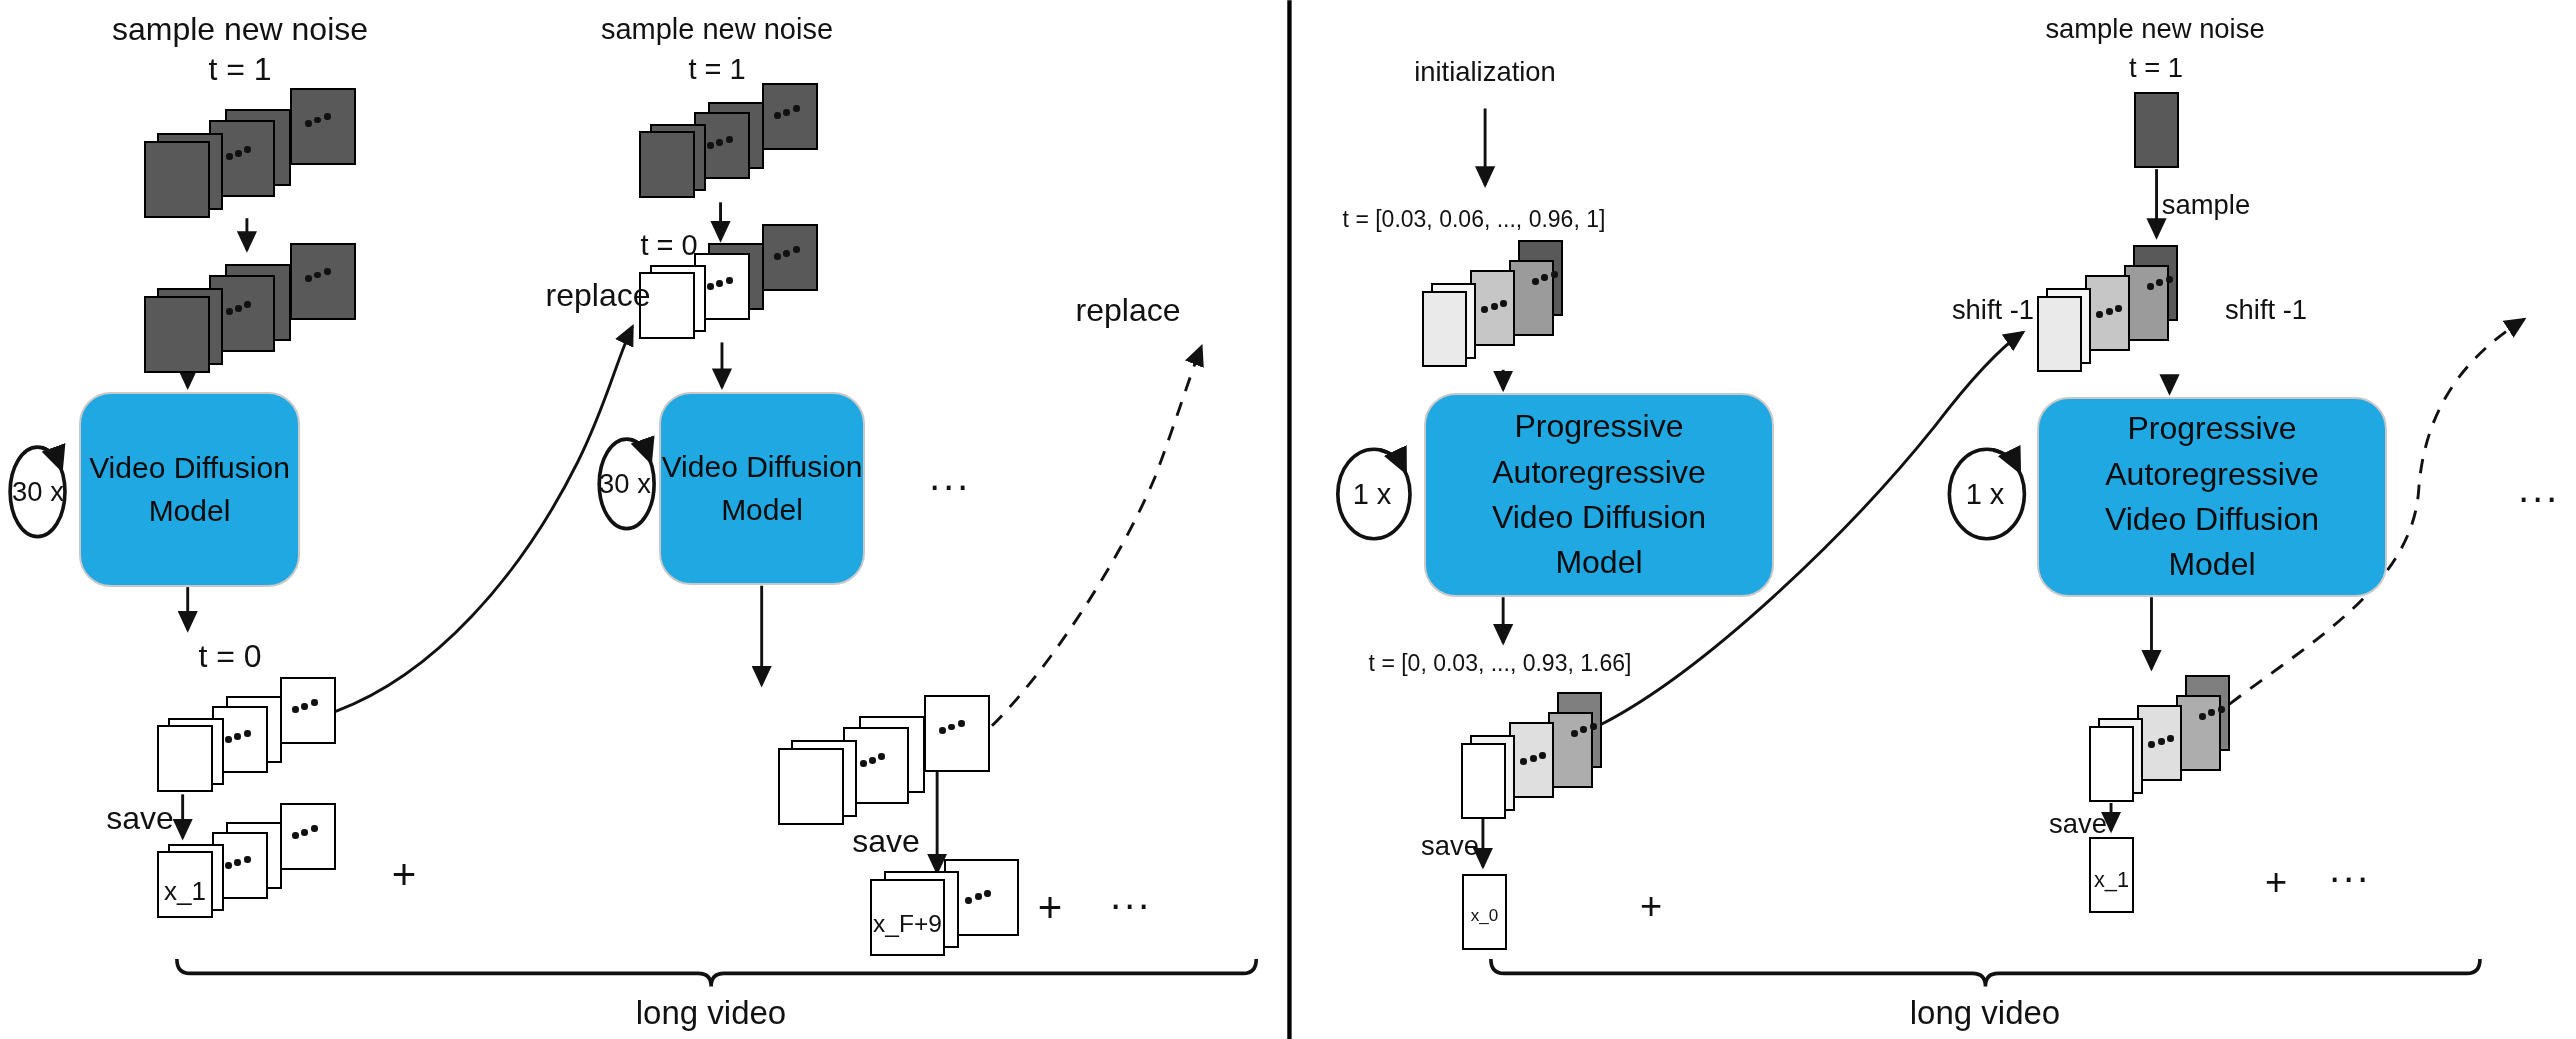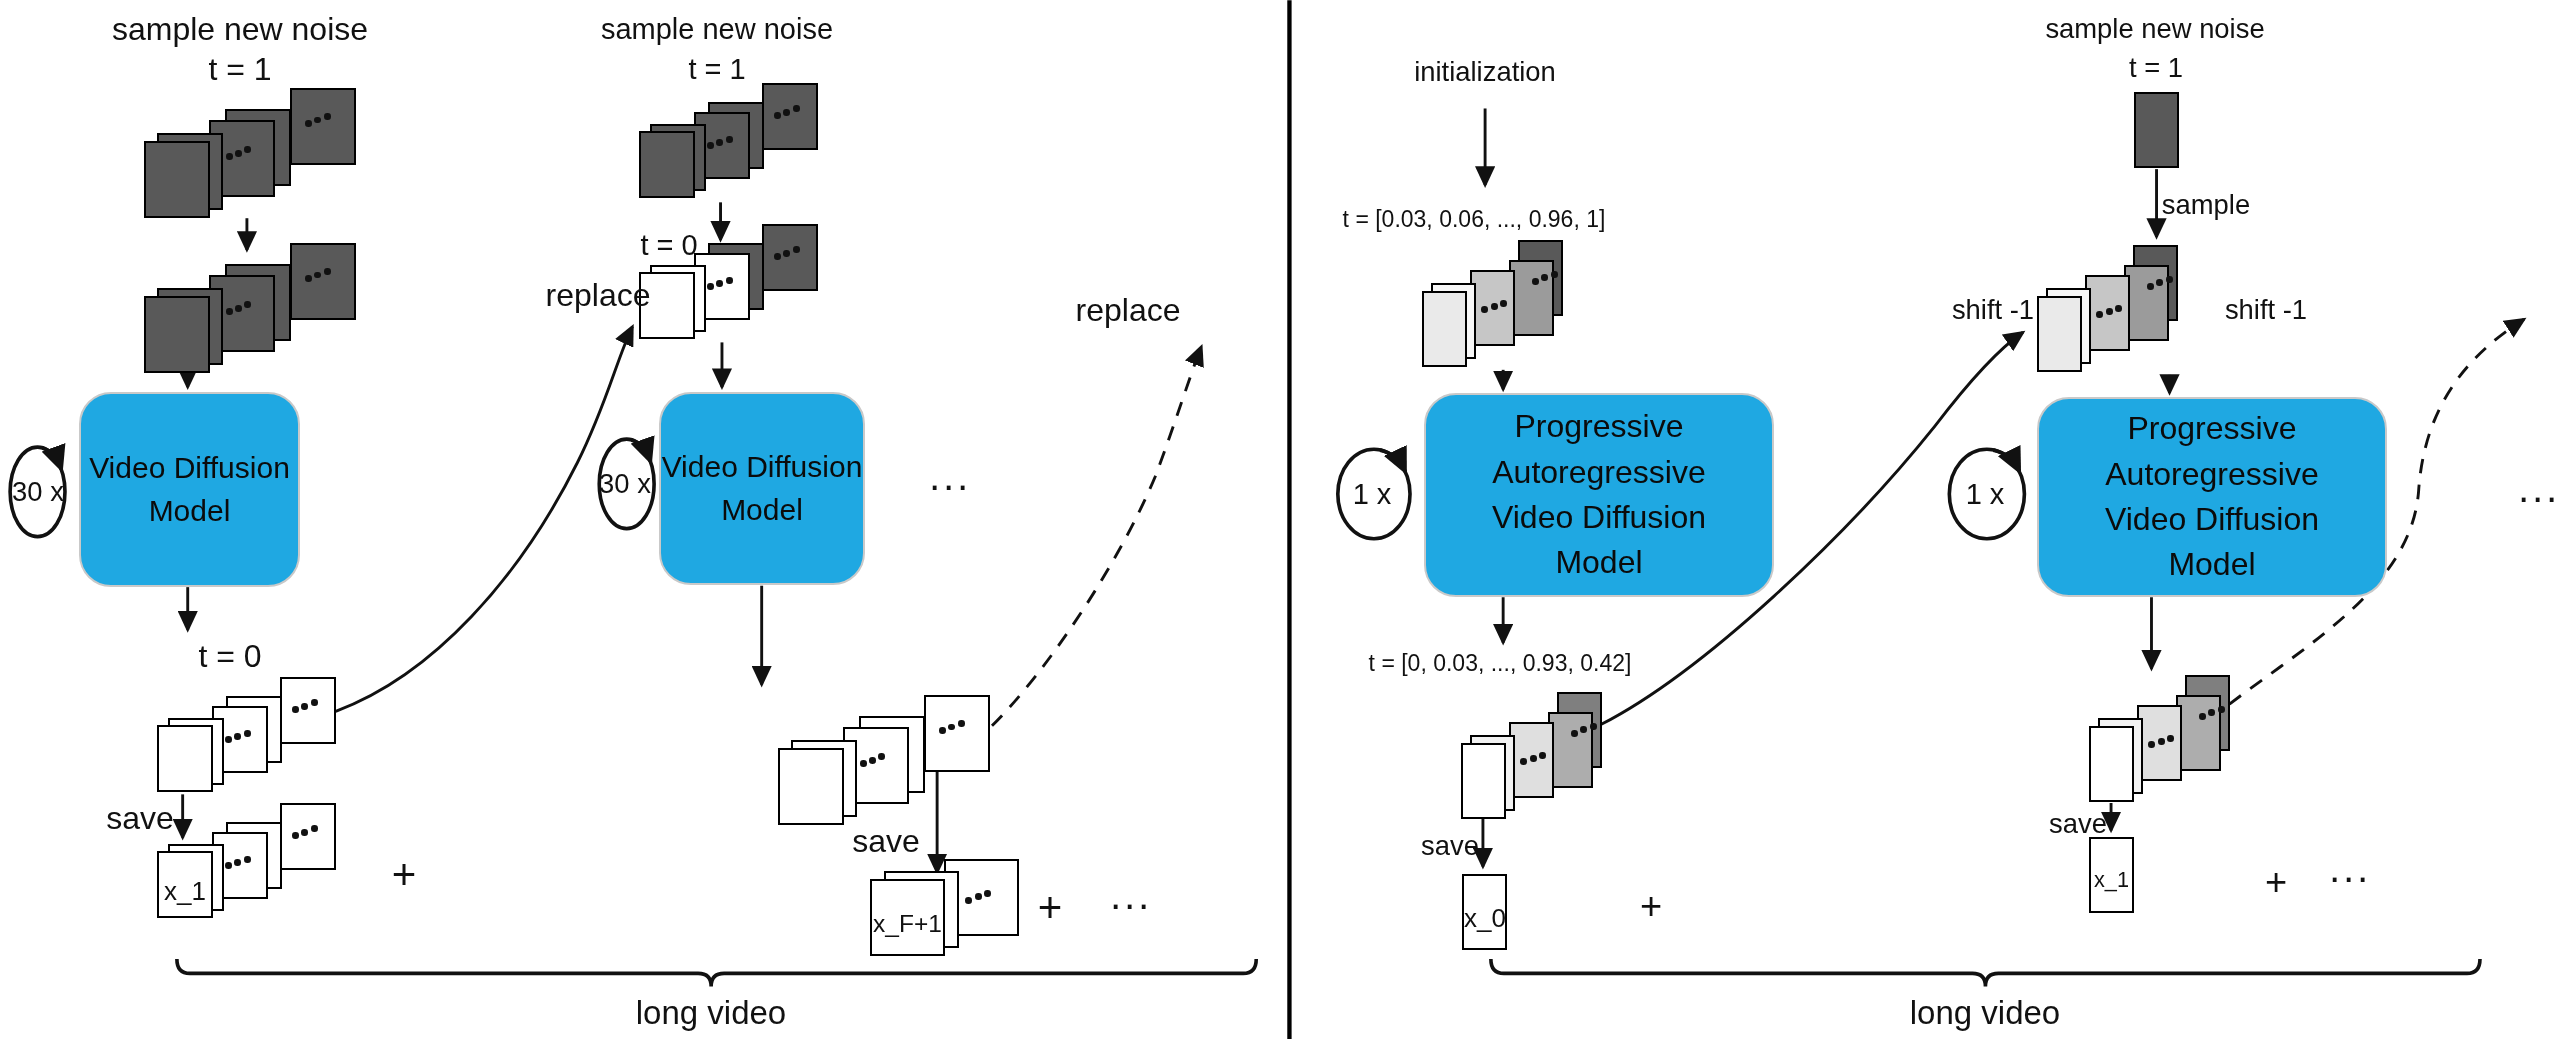--- a/index.html
+++ b/index.html
@@ -109,21 +109,21 @@
   <div class="lbl" style="left:717px;top:29px;font-size:29px;">sample new noise</div>
   <div class="lbl" style="left:717px;top:69px;font-size:29px;">t = 1</div>
   <div class="lbl" style="left:669px;top:245px;font-size:29px;">t = 0</div>
   <div class="lbl" style="left:886px;top:841px;font-size:32px;">save</div>
   <div class="lbl" style="left:1050px;top:908px;font-size:42px;">+</div>
   <div class="lbl" style="left:1128px;top:310px;font-size:32px;">replace</div>
   <div class="lbl" style="left:711px;top:1012px;font-size:33px;">long video</div>
 
   <div class="lbl" style="left:1485px;top:72px;font-size:27.4px;">initialization</div>
   <div class="lbl" style="left:1474px;top:219px;font-size:23px;">t = [0.03, 0.06, ..., 0.96, 1]</div>
-  <div class="lbl" style="left:1500px;top:663px;font-size:23px;">t = [0, 0.03, ..., 0.93, 0.42]</div>
+  <div class="lbl" style="left:1500px;top:663px;font-size:23px;">t = [0, 0.03, ..., 0.93, 1.66]</div>
   <div class="lbl" style="left:1450px;top:846px;font-size:27.4px;">save</div>
   <div class="lbl" style="left:1651px;top:906px;font-size:38px;">+</div>
   <div class="lbl" style="left:1993px;top:310px;font-size:27.4px;">shift -1</div>
   <div class="lbl" style="left:2155px;top:29px;font-size:27.4px;">sample new noise</div>
   <div class="lbl" style="left:2156px;top:68px;font-size:27.4px;">t = 1</div>
   <div class="lbl" style="left:2206px;top:205px;font-size:27.4px;">sample</div>
   <div class="lbl" style="left:2078px;top:824px;font-size:27.4px;">save</div>
   <div class="lbl" style="left:2276px;top:882px;font-size:38px;">+</div>
   <div class="lbl" style="left:2266px;top:310px;font-size:27.4px;">shift -1</div>
   <div class="lbl" style="left:1985px;top:1012px;font-size:33px;">long video</div>
@@ -224,21 +224,21 @@
         <div class="dot" style="left: 170px; top: 28.5px;"></div>
         <div class="dot" style="left: 180px; top: 25px;"></div>
         <div class="dot" style="left: 82px; top: 65px;"></div>
         <div class="dot" style="left: 91px; top: 62px;"></div>
         <div class="dot" style="left: 100px; top: 58px;"></div>
       </div>
       <div class="stack" style="left: 870px; top: 859px;">
         <div class="frame" style="left: 74px; top: 0px; width: 75px; height: 77px; background: rgb(255, 255, 255);"></div>
         <div class="frame" style="left: 14.4px; top: 11.6px; width: 75px; height: 77px; background: rgb(255, 255, 255);"></div>
         <div class="frame" style="left: 0px; top: 20px; width: 75px; height: 77px; background: rgb(255, 255, 255);">
-          <div class="flabel" style="font-size: 24.5px;">x_F+1</div>
+          <div class="flabel" style="font-size: 24.5px;">x_F+9</div>
         </div>
         <div class="dot" style="left: 95px; top: 38px;"></div>
         <div class="dot" style="left: 105px; top: 34px;"></div>
         <div class="dot" style="left: 114px; top: 31px;"></div>
       </div>
       <div class="stack" style="left: 1422px; top: 240px;">
         <div class="frame" style="left: 96px; top: 0px; width: 45px; height: 76px; background: rgb(89, 89, 89);"></div>
         <div class="frame" style="left: 87px; top: 19.5px; width: 45px; height: 76px; background: rgb(155, 155, 155);"></div>
         <div class="frame" style="left: 48px; top: 30px; width: 45px; height: 76px; background: rgb(198, 198, 198);"></div>
         <div class="frame" style="left: 9.4px; top: 43px; width: 45px; height: 76px; background: rgb(247, 247, 247);"></div>
@@ -287,21 +287,21 @@
         <div class="frame" style="left: 0px; top: 51px; width: 45px; height: 76px; background: rgb(255, 255, 255);"></div>
         <div class="dot" style="left: 110px; top: 38px;"></div>
         <div class="dot" style="left: 119px; top: 34px;"></div>
         <div class="dot" style="left: 129px; top: 31px;"></div>
         <div class="dot" style="left: 59px; top: 66px;"></div>
         <div class="dot" style="left: 69px; top: 63px;"></div>
         <div class="dot" style="left: 78px; top: 60px;"></div>
       </div>
       <div class="stack" style="left: 1462px; top: 874px;">
         <div class="frame" style="left: 0px; top: 0px; width: 45px; height: 76px; background: rgb(255, 255, 255);">
-          <div class="flabel" style="font-size: 26px;">x_0</div>
+          <div class="flabel" style="font-size: 17px;">x_0</div>
         </div>
       </div>
       <div class="stack" style="left: 2089px; top: 837px;">
         <div class="frame" style="left: 0px; top: 0px; width: 45px; height: 76px; background: rgb(255, 255, 255);">
           <div class="flabel" style="font-size: 21.7px;">x_1</div>
         </div>
       </div>
     </div>
 
 </div>

